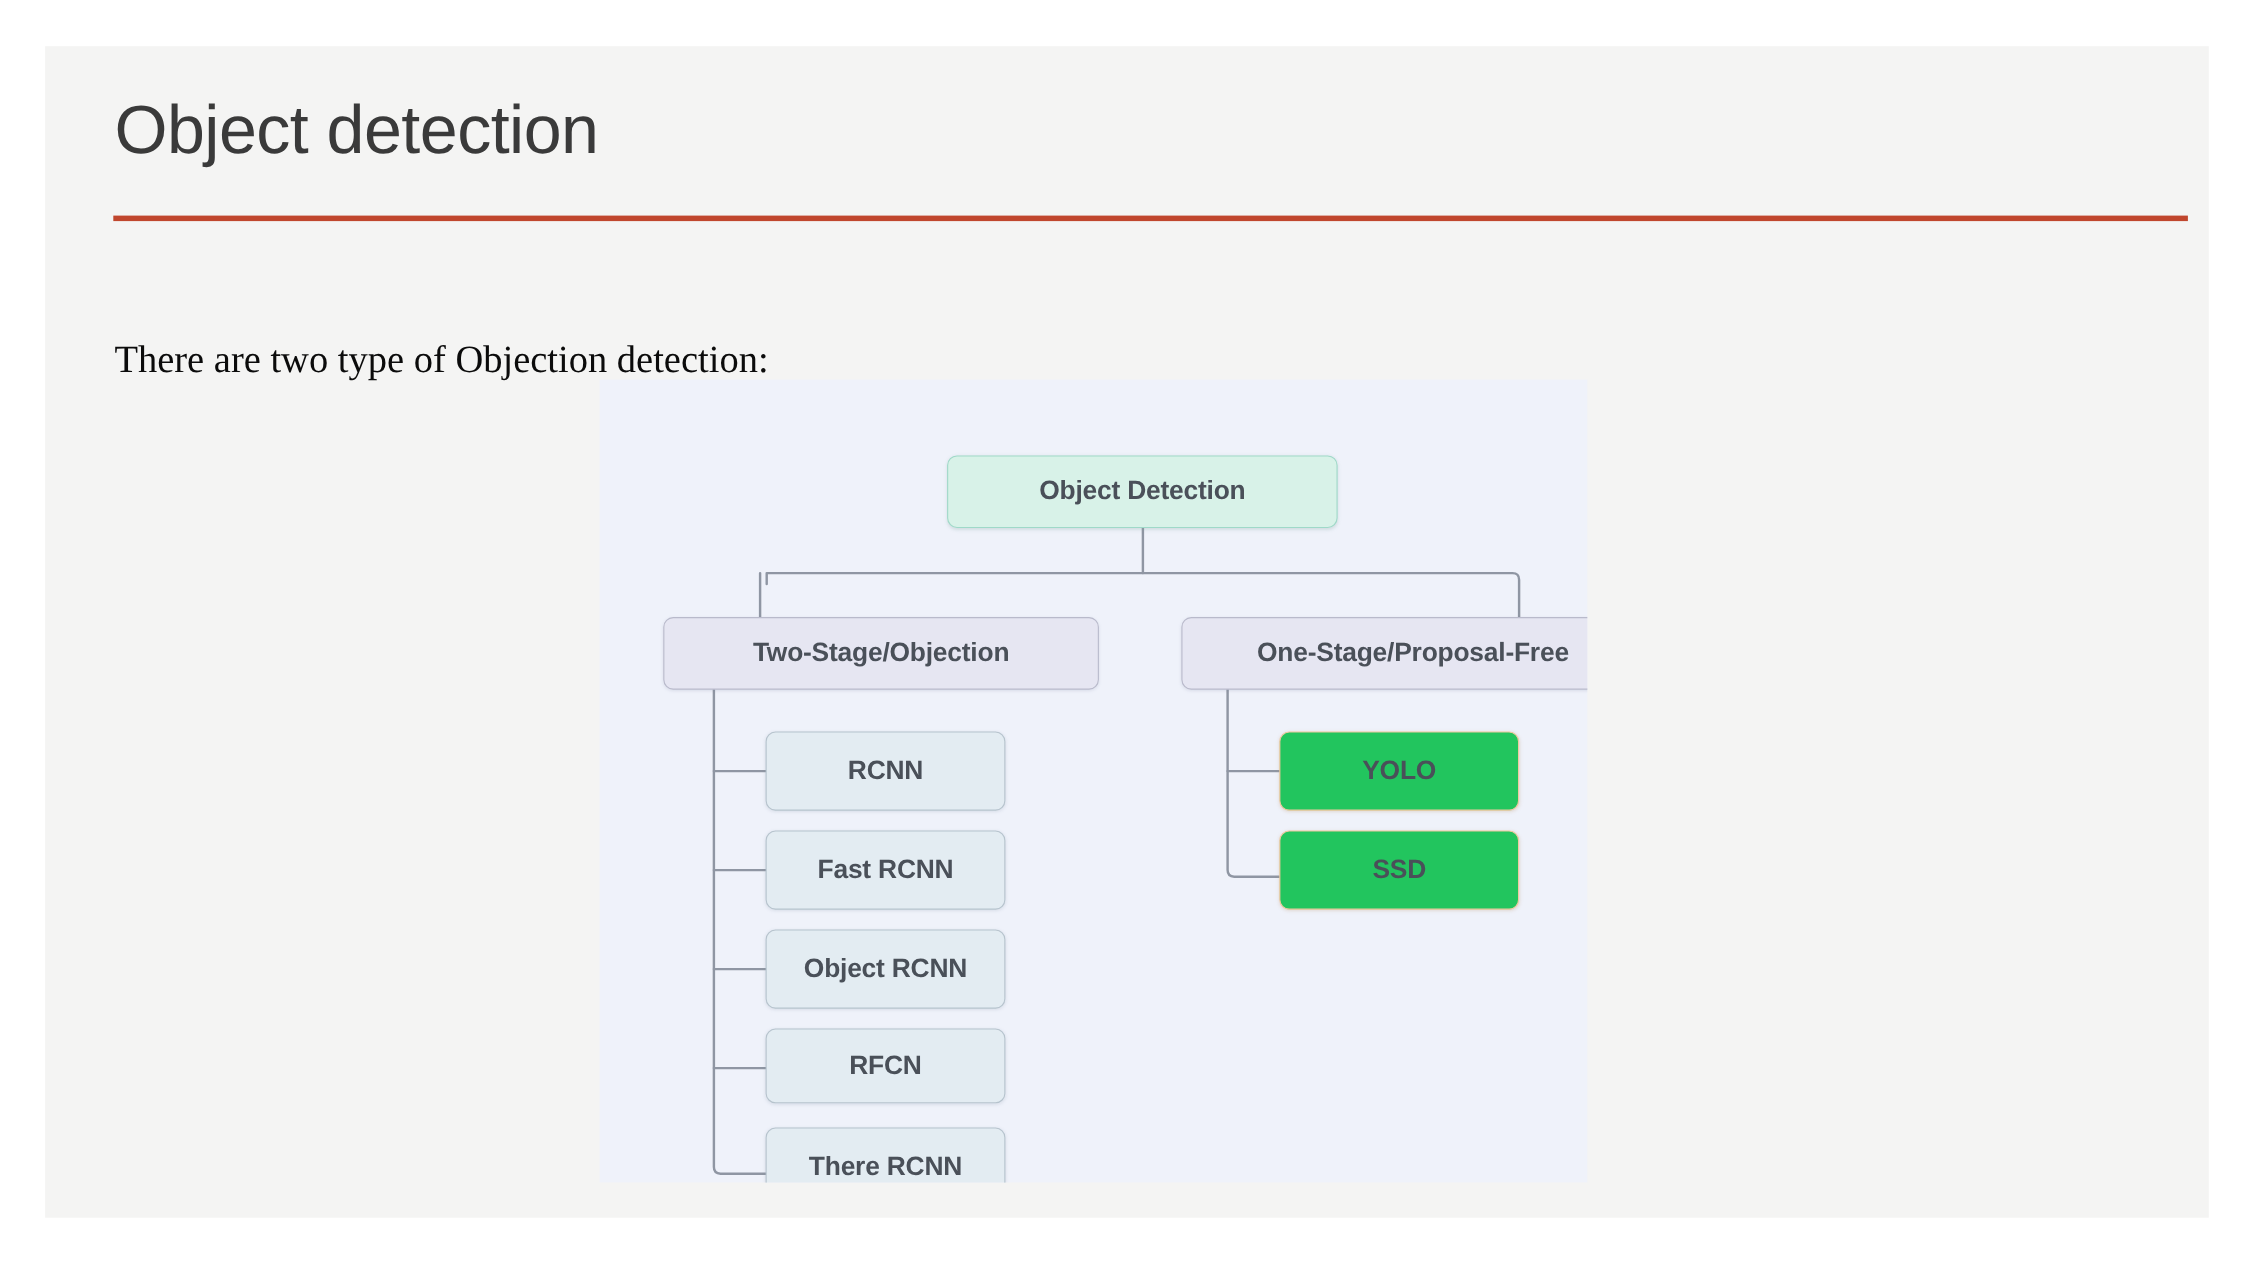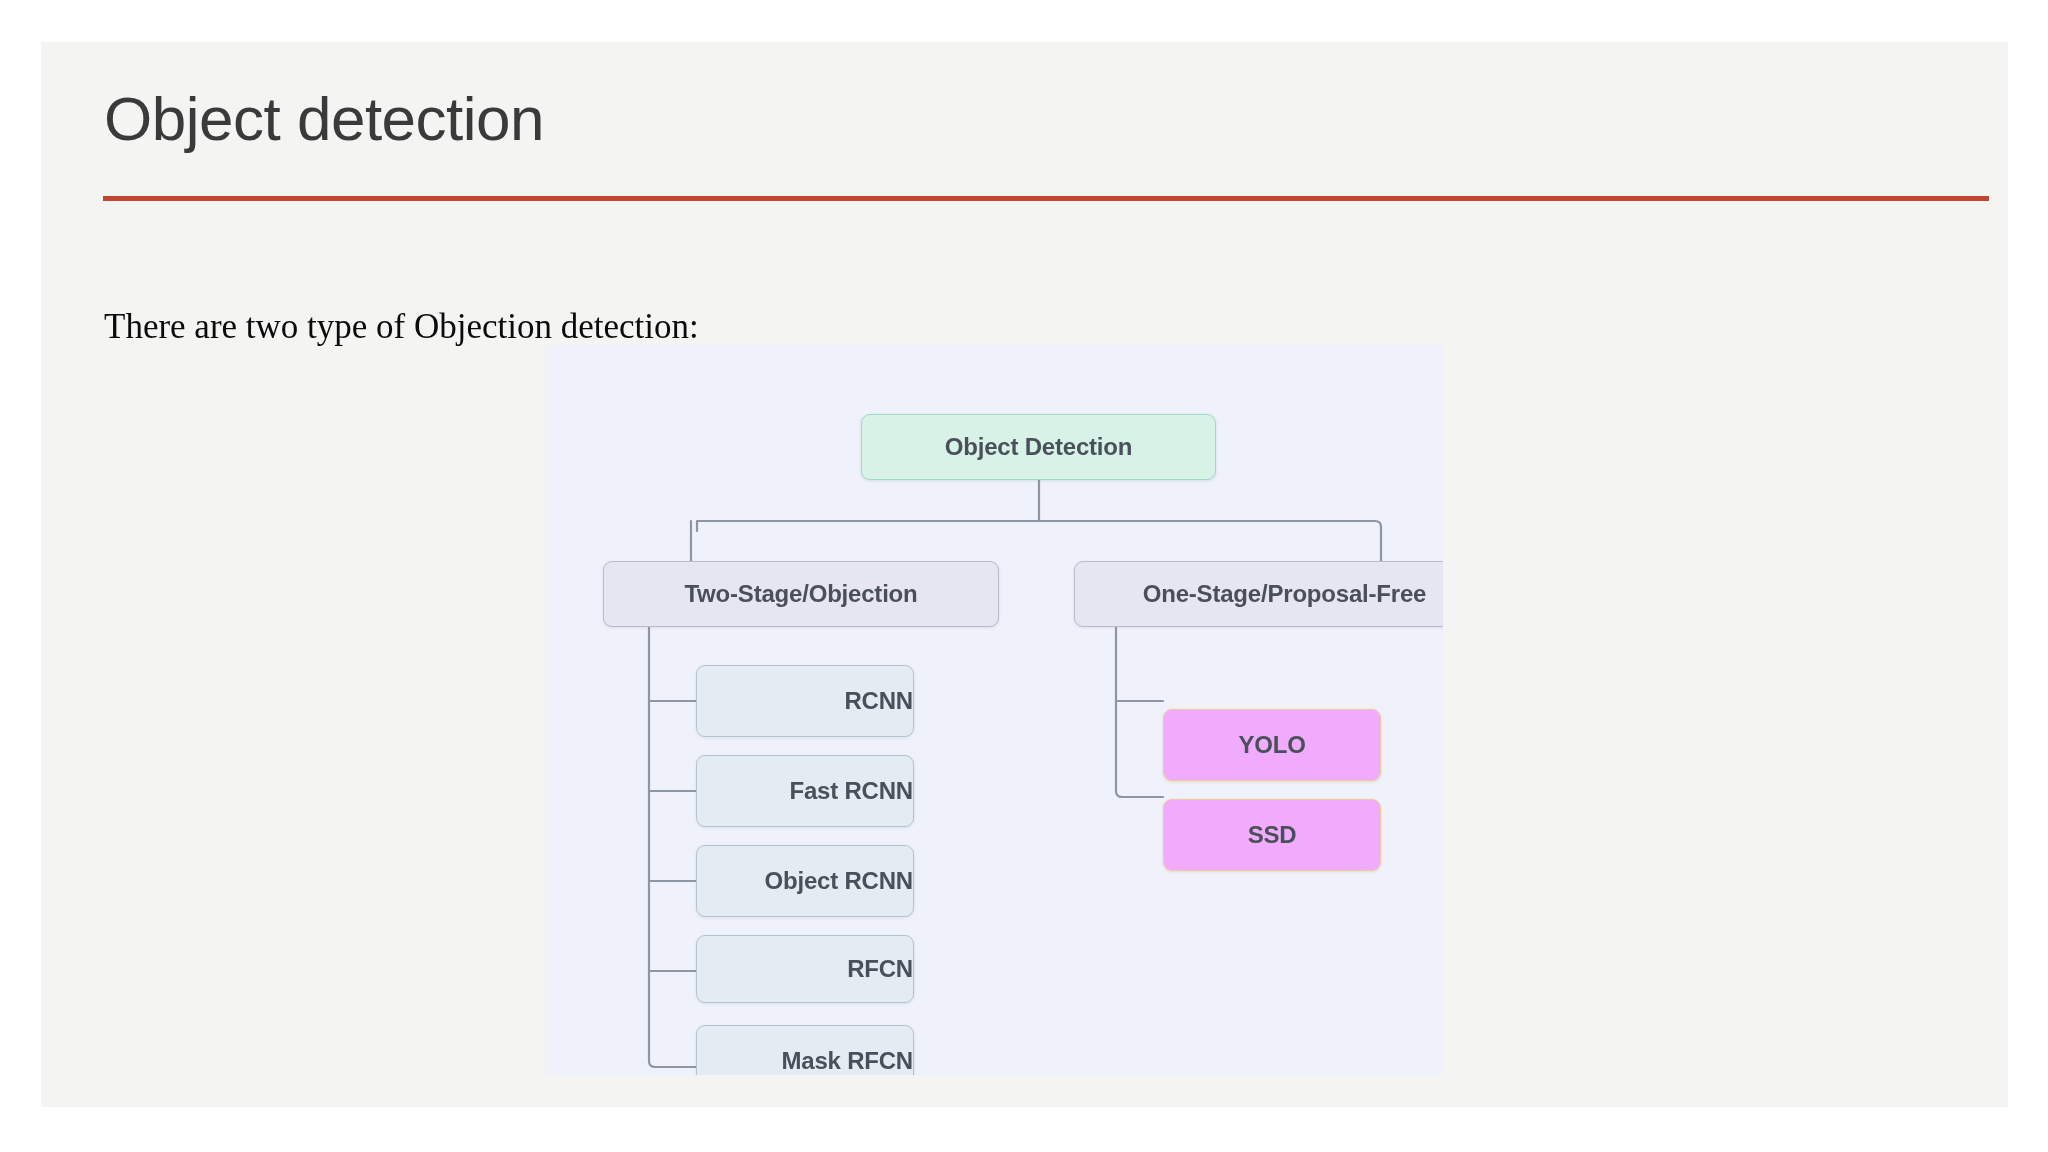--- a/index.html
+++ b/index.html
@@ -107,27 +107,25 @@
   }
   .node.branch {
     background: #e6e6f2;
     border: 1.5px solid #b9bacb;
     box-shadow: 0 1px 3px rgba(120,125,160,0.18);
   }
   .node.leaf-blue {
     background: #e3ecf2;
     border: 1.5px solid #b6c3cd;
     box-shadow: 0 1px 3px rgba(120,140,160,0.18);
-    justify-content: flex-end;
   }
   .node.leaf-orange {
-    background: #f0abfc;
+    background: #22c55e;
     border: 1.5px solid #f0c99f;
     box-shadow: 0 1px 3px rgba(190,150,110,0.28);
-    margin-top: 44px;
   }
 </style>
 </head>
 <body>
 
 <div id="slide">
 
   <div id="slide-title">Object detection</div>
 
   <div id="title-rule"></div>
@@ -179,21 +177,21 @@
 
       <div class="node leaf-blue" style="left:151px; top:500px; width:218px; height:72px;">
         <span>Object RCNN</span>
       </div>
 
       <div class="node leaf-blue" style="left:151px; top:590px; width:218px; height:68px;">
         <span>RFCN</span>
       </div>
 
       <div class="node leaf-blue" style="left:151px; top:680px; width:218px; height:72px;">
-        <span>Mask RFCN</span>
+        <span>There RCNN</span>
       </div>
 
       <div class="node leaf-orange" style="left:618px; top:320px; width:218px; height:72px;">
         <span>YOLO</span>
       </div>
 
       <div class="node leaf-orange" style="left:618px; top:410px; width:218px; height:72px;">
         <span>SSD</span>
       </div>
 

